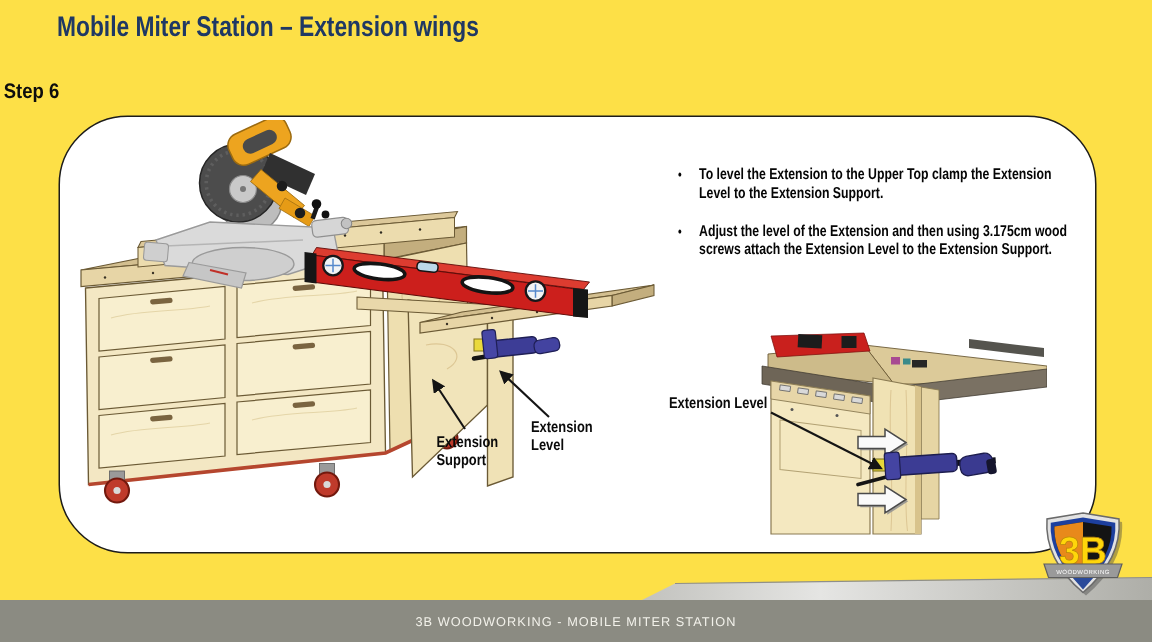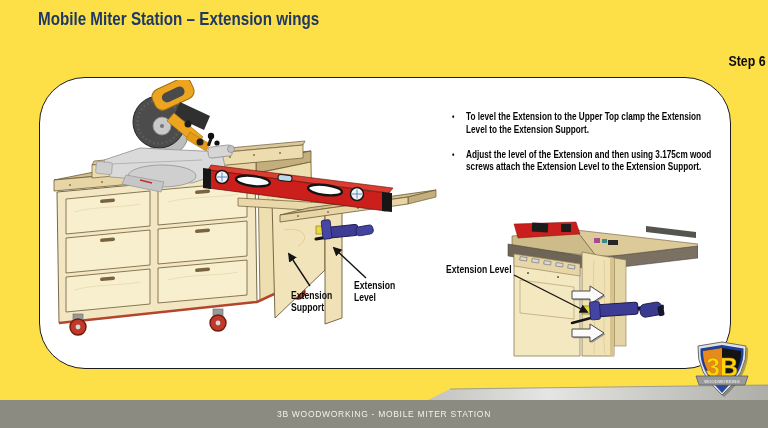--- a/index.html
+++ b/index.html
@@ -2,21 +2,21 @@
 <html><head>
 <meta charset="utf-8">
 <style>
   html,body{margin:0;padding:0;background:#ffffff;}
   .slide{position:relative;width:768px;height:428px;background:#fde047;overflow:hidden;
          font-family:"Liberation Sans",sans-serif;}
   
   .title{position:absolute;left:38px;top:8px;margin:0;font-size:19px;font-weight:bold;
          color:#1f3864;transform:scaleX(.8);transform-origin:left top;white-space:nowrap;}
   
-  .step-wrap{position:absolute;left:0;top:52px;width:768px;text-align:right;}
+  .step-wrap{position:absolute;left:0;top:52px;width:768px;text-align:left;}
   .step-wrap span{display:inline-block;font-size:14px;font-weight:bold;color:#0d0d0d;
          transform:scaleX(.88);}
   
   .panel{position:absolute;left:39px;top:77px;width:692px;height:292px;
          border:1.6px solid #1c1c1c;border-radius:46px;background:#fff;box-sizing:border-box;}
   
   .bullets{position:absolute;left:452px;top:110px;width:336px;transform:scaleX(.78);
            transform-origin:left top;color:#050505;font-weight:bold;font-size:10.5px;
            line-height:1.22;}
   .bullet-item{display:grid;grid-template-columns:18px 1fr;margin-bottom:12px;}

